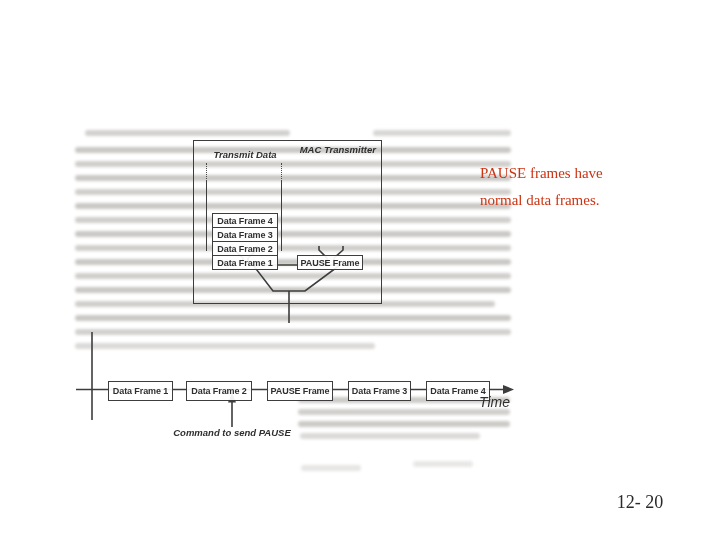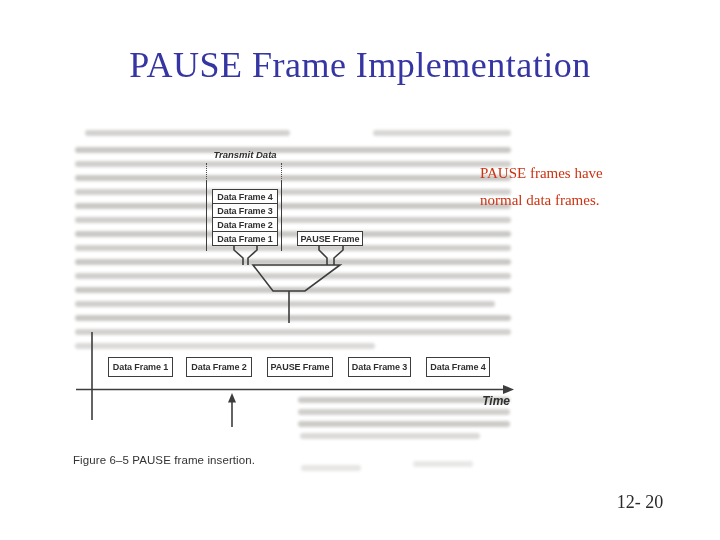--- a/index.html
+++ b/index.html
@@ -16,42 +16,42 @@
   }
   
   .scan{position:absolute;left:73px;top:125px;width:444px;height:355px;}
   .noise-layer{position:absolute;inset:0;z-index:0;}
   .noise-line{position:absolute;height:6px;background:#8f8c86;filter:blur(1.6px);border-radius:3px;}
   
   .dbox{
     position:absolute;box-sizing:border-box;border:1.5px solid #3d3d3d;
     background:rgba(255,255,255,.93);color:#2f2f2f;
     display:flex;align-items:center;justify-content:center;
-    font-size:9px;font-weight:bold;letter-spacing:-.1px;white-space:nowrap;z-index:2;
+    font-size:9px;font-weight:bold;letter-spacing:-.1px;white-space:nowrap;z-index:2;margin-top:24px;
   }
   .mac-box{
     position:absolute;left:120px;top:15px;width:189px;height:164px;
     box-sizing:border-box;border:1.6px solid #3d3d3d;z-index:1;background:transparent;
   }
   .mac-label{
     position:absolute;right:5px;top:3px;font-size:9.5px;font-weight:bold;font-style:italic;color:#2f2f2f;
   }
   .tq-label{
     position:absolute;left:124px;top:24px;width:96px;text-align:center;
     font-size:9.5px;font-weight:bold;font-style:italic;color:#2f2f2f;z-index:2;
   }
   .wall{position:absolute;width:0;z-index:2;}
   .wall-dotted{border-left:1.5px dotted #4a4a4a;top:38px;height:18px;}
   .wall-solid{border-left:1.5px solid #3d3d3d;top:56px;height:70px;}
   .wall-l{left:133px;} .wall-r{left:208px;}
   .connector-svg{position:absolute;left:0;top:0;width:444px;height:355px;z-index:1;}
   
   .time-label{
     position:absolute;left:390px;top:269px;width:47px;text-align:right;
-    font-size:12px;font-weight:bold;font-style:italic;color:#2f2f2f;z-index:2;
+    font-size:14px;font-weight:normal;font-style:italic;color:#2f2f2f;z-index:2;
   }
   .cmd-caption{
     position:absolute;left:84px;top:302px;width:150px;text-align:center;
     font-size:9.5px;font-weight:bold;font-style:italic;color:#2f2f2f;line-height:11px;z-index:2;
   }
   .fig-caption{
     position:absolute;left:0px;top:329px;width:300px;
     font-size:11.5px;color:#333;letter-spacing:.1px;z-index:2;
   }
   
@@ -64,21 +64,20 @@
   .page-number{
     position:absolute;left:600px;top:492px;width:80px;text-align:center;
     font-family:"Liberation Serif",serif;font-size:18px;color:#2a2a2a;
   }
 </style>
 </head>
 <body>
 
 <div class="slide">
 
-  <div class="title" style="color: rgb(53, 53, 163);">PAUSE Frame Implementation</div>
 
   <div class="scan">
 
     <div class="noise-layer">
         <div class="noise-line" style="left: 12px; top: 5px; width: 205px; opacity: 0.4;"></div>
         <div class="noise-line" style="left: 300px; top: 5px; width: 138px; opacity: 0.35;"></div>
         <div class="noise-line" style="left: 2px; top: 22px; width: 436px; opacity: 0.48;"></div>
         <div class="noise-line" style="left: 2px; top: 36px; width: 436px; opacity: 0.42;"></div>
         <div class="noise-line" style="left: 2px; top: 50px; width: 436px; opacity: 0.48;"></div>
         <div class="noise-line" style="left: 2px; top: 64px; width: 436px; opacity: 0.42;"></div>
@@ -94,20 +93,23 @@
         <div class="noise-line" style="left: 2px; top: 204px; width: 436px; opacity: 0.4;"></div>
         <div class="noise-line" style="left: 2px; top: 218px; width: 300px; opacity: 0.32;"></div>
         <div class="noise-line" style="left: 225px; top: 272px; width: 212px; opacity: 0.46;"></div>
         <div class="noise-line" style="left: 225px; top: 284px; width: 212px; opacity: 0.42;"></div>
         <div class="noise-line" style="left: 225px; top: 296px; width: 212px; opacity: 0.46;"></div>
         <div class="noise-line" style="left: 227px; top: 308px; width: 180px; opacity: 0.32;"></div>
         <div class="noise-line" style="left: 228px; top: 340px; width: 60px; opacity: 0.22;"></div>
         <div class="noise-line" style="left: 340px; top: 336px; width: 60px; opacity: 0.2;"></div>
       </div>
 
+    <div class="mac-box">
+      <div class="mac-label">MAC Transmitter</div>
+    </div>
 
     <div class="tq-label">Transmit Data</div>
     <div class="wall wall-dotted wall-l"></div>
     <div class="wall wall-dotted wall-r"></div>
     <div class="wall wall-solid wall-l"></div>
     <div class="wall wall-solid wall-r"></div>
 
     <div class="dbox" style="left:139px;top:64px;width:66px;height:15px;">Data Frame 4</div>
     <div class="dbox" style="left:139px;top:78px;width:66px;height:15px;">Data Frame 3</div>
     <div class="dbox" style="left:139px;top:92px;width:66px;height:15px;">Data Frame 2</div>
@@ -142,23 +144,23 @@
 
     <div class="dbox" style="left:35px;top:232px;width:65px;height:20px;">Data Frame 1</div>
     <div class="dbox" style="left:113px;top:232px;width:66px;height:20px;">Data Frame 2</div>
     <div class="dbox" style="left:194px;top:232px;width:66px;height:20px;">PAUSE Frame</div>
     <div class="dbox" style="left:275px;top:232px;width:63px;height:20px;">Data Frame 3</div>
     <div class="dbox" style="left:353px;top:232px;width:64px;height:20px;">Data Frame 4</div>
 
     <div class="time-label">Time</div>
 
     <div class="cmd-caption">
+      <div>Command to send PAUSE</div>
     </div>
 
-    <div class="fig-caption">Figure 6–5   PAUSE frame insertion.</div>
   </div>
 
   <div class="note" style="color: rgb(204, 51, 18);">
     <div>PAUSE frames have</div>
     <div>normal data frames.</div>
   </div>
 
   <div class="page-number">12- 20</div>
 </div>
 

